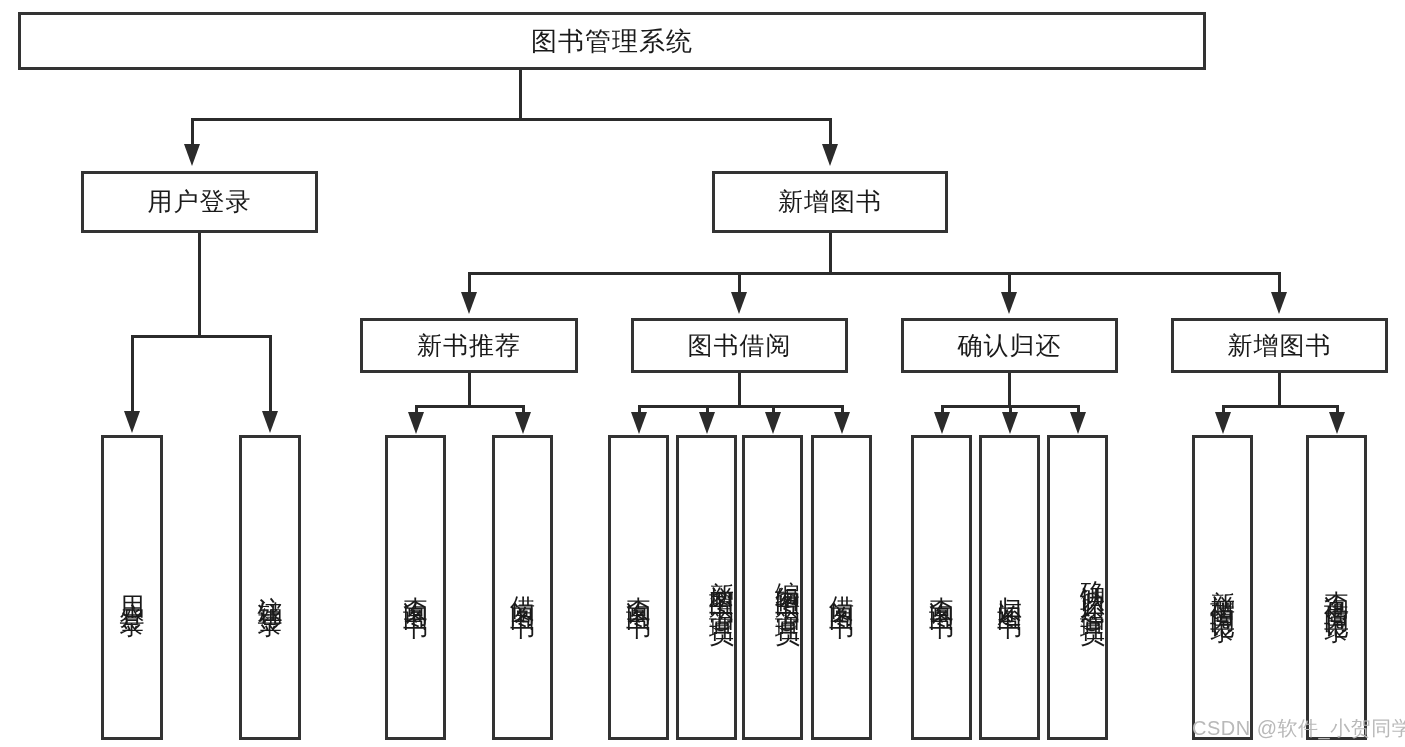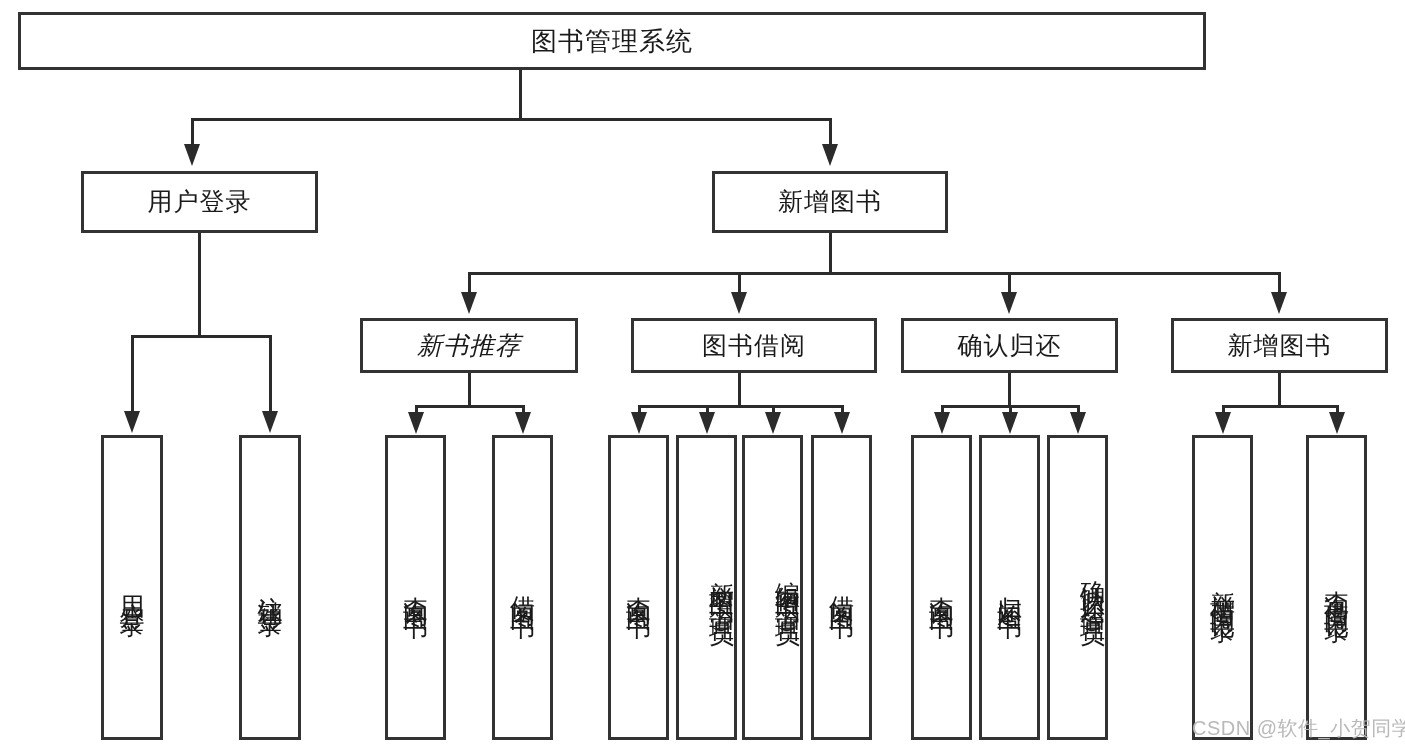--- a/index.html
+++ b/index.html
@@ -117,22 +117,22 @@
 
   <div class="edge-v" style="left:468px; top:272px; height:22px;"></div>
   <div class="arrow" style="left:461px; top:292px;"></div>
   <div class="edge-v" style="left:738px; top:272px; height:22px;"></div>
   <div class="arrow" style="left:731px; top:292px;"></div>
   <div class="edge-v" style="left:1008px; top:272px; height:22px;"></div>
   <div class="arrow" style="left:1001px; top:292px;"></div>
   <div class="edge-v" style="left:1278px; top:272px; height:22px;"></div>
   <div class="arrow" style="left:1271px; top:292px;"></div>
 
-  <div class="node horizontal" style="left:360px; top:318px; width:218px; height:55px;font-style:italic;">新书推荐</div>
-  <div class="node horizontal" style="left:631px; top:318px; width:246px; height:55px;">图书借阅</div>
+  <div class="node horizontal" style="left:360px; top:318px; width:218px; height:55px;">新书推荐</div>
+  <div class="node horizontal" style="left:631px; top:318px; width:217px; height:55px;">图书借阅</div>
   <div class="node horizontal" style="left:901px; top:318px; width:217px; height:55px;">确认归还</div>
   <div class="node horizontal" style="left:1171px; top:318px; width:217px; height:55px;">新增图书</div>
 
   <div class="edge-v" style="left:468px; top:373px; height:32px;"></div>
   <div class="edge-h" style="left:415px; top:405px; width:110px;"></div>
   <div class="edge-v" style="left:415px; top:405px; height:10px;"></div>
   <div class="arrow" style="left:408px; top:412px;"></div>
   <div class="edge-v" style="left:522px; top:405px; height:10px;"></div>
   <div class="arrow" style="left:515px; top:412px;"></div>
 

